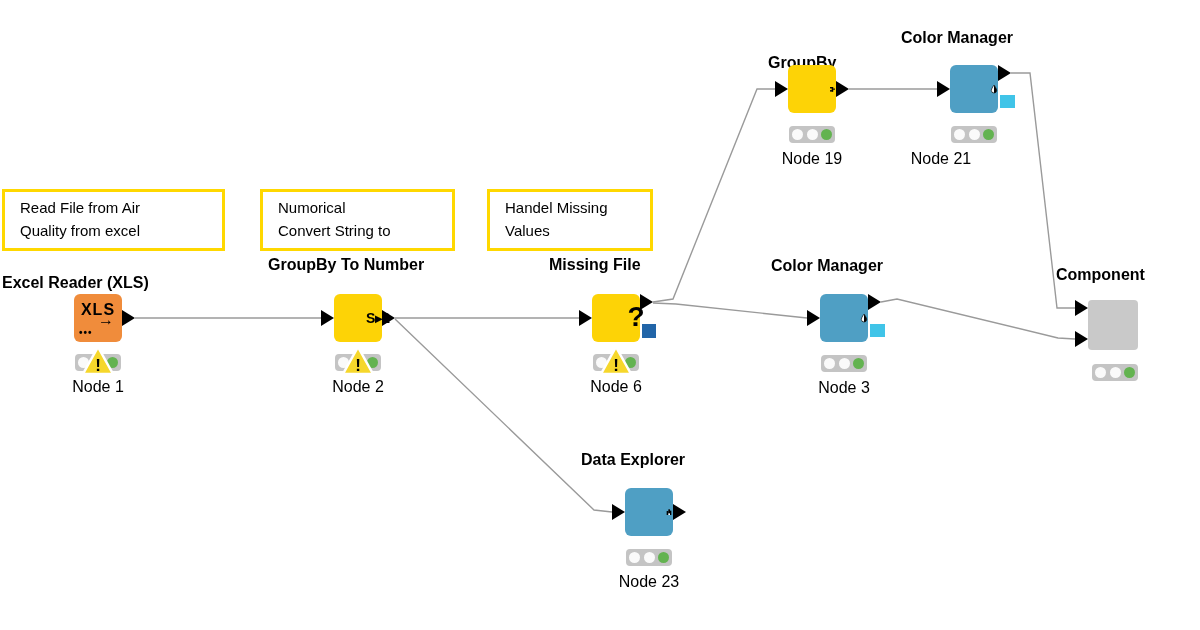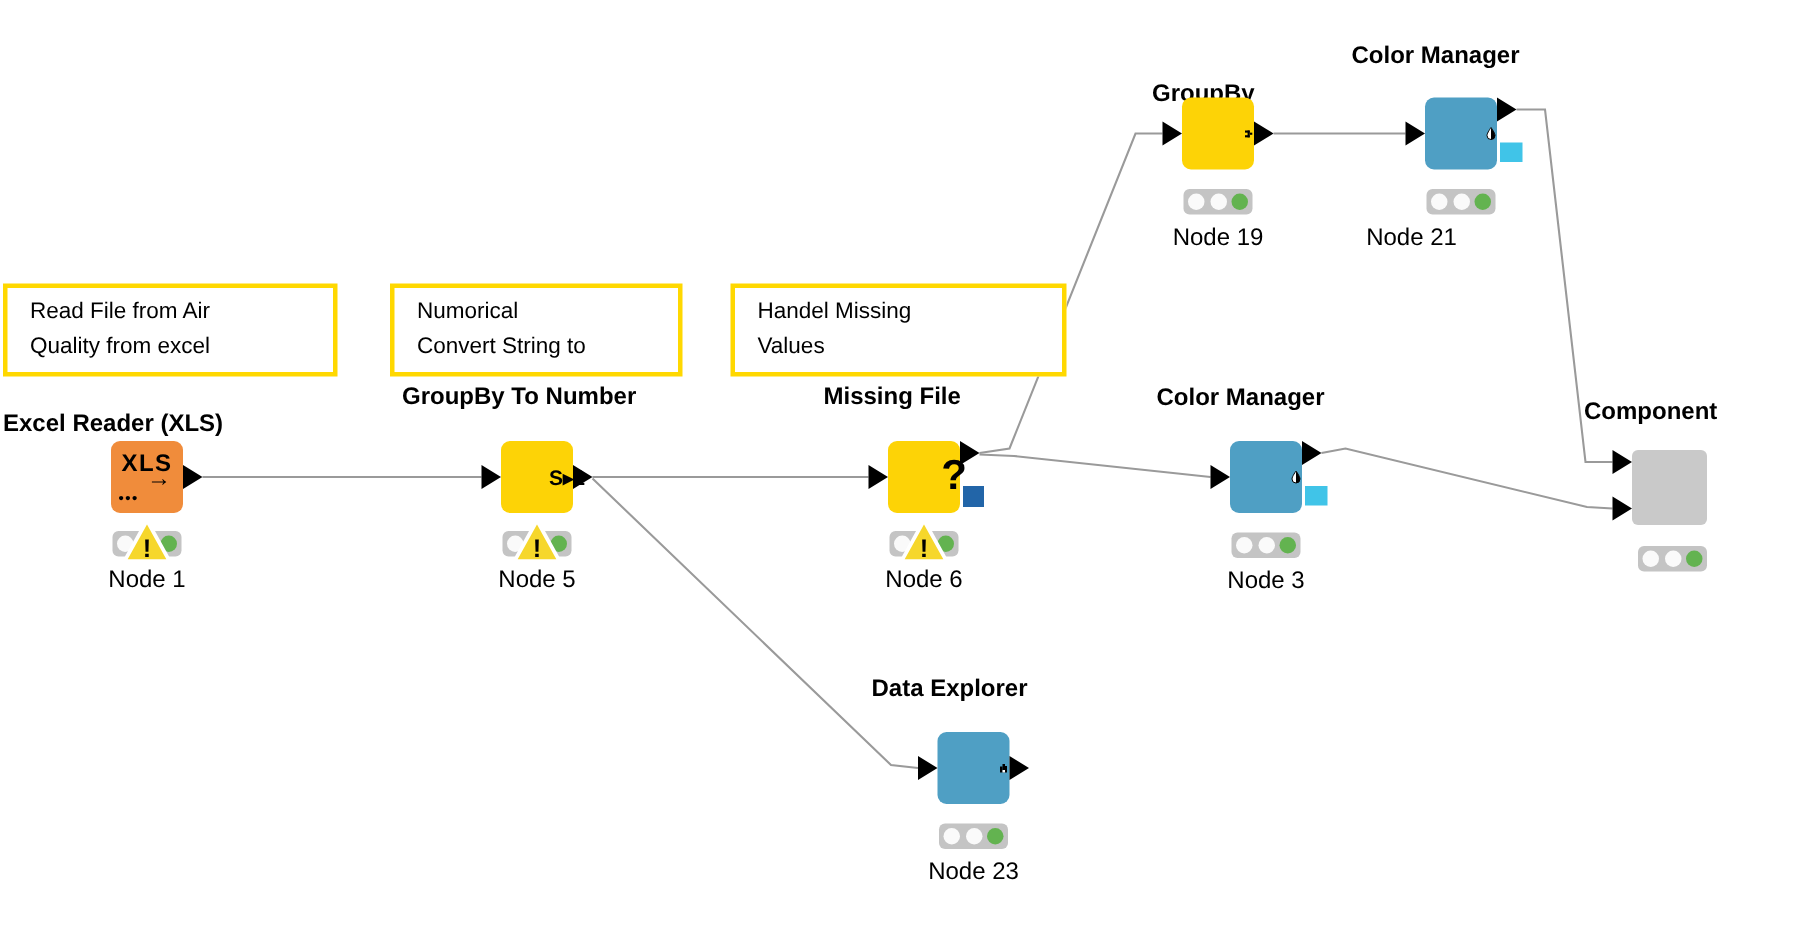--- a/index.html
+++ b/index.html
@@ -73,21 +73,21 @@
   </svg>
 
   <div class="ann" style="left:2px;top:189px;width:223px;height:62px;">
     <div>Read File from Air</div>
     <div>Quality from excel</div>
   </div>
   <div class="ann" style="left:260px;top:189px;width:195px;height:62px;">
     <div>Numorical</div>
     <div>Convert String to</div>
   </div>
-  <div class="ann" style="left:487px;top:189px;width:224px;height:62px;">
+  <div class="ann" style="left:487px;top:189px;width:166px;height:62px;">
     <div>Handel Missing</div>
     <div>Values</div>
   </div>
 
   <div class="title" style="left:2px;top:256px;margin-top:18px;">Excel Reader (XLS)</div>
   <div class="node-sq orange" style="left:74px;top:294px;">
     <span class="port p-out" style="top:16px;"></span>
     <span class="xls-t">XLS</span>
     <span class="xls-a">→</span>
     <span class="xls-d">•••</span>
@@ -111,21 +111,21 @@
   </div>
   <div class="tl" style="left:335px;top:354px;">
     <span class="dot"></span>
     <span class="dot"></span>
     <span class="dot green"></span>
   </div>
   <svg class="warn" style="left:341px;top:345px;" viewBox="0 0 34 31">
     <polygon points="17,2 32,29 2,29" fill="#f6d72b" stroke="#ffffff" stroke-width="2.5"></polygon>
     <text x="17" y="26" text-anchor="middle" font-size="17" font-weight="bold" fill="#000">!</text>
   </svg>
-  <div class="nlabel" style="left:308px;top:378px;">Node 5</div>
+  <div class="nlabel" style="left:308px;top:378px;">Node 2</div>
 
   <div class="title" style="left:549px;top:256px;">Missing File</div>
   <div class="node-sq yellow" style="left:592px;top:294px;">
     <span class="port p-in" style="top:16px;"></span>
     <span class="port p-out" style="top:0px;"></span>
     <span class="psq pmml"></span>
     <span class="icon-c q">?</span>
   </div>
   <div class="tl" style="left:593px;top:354px;">
     <span class="dot"></span>

